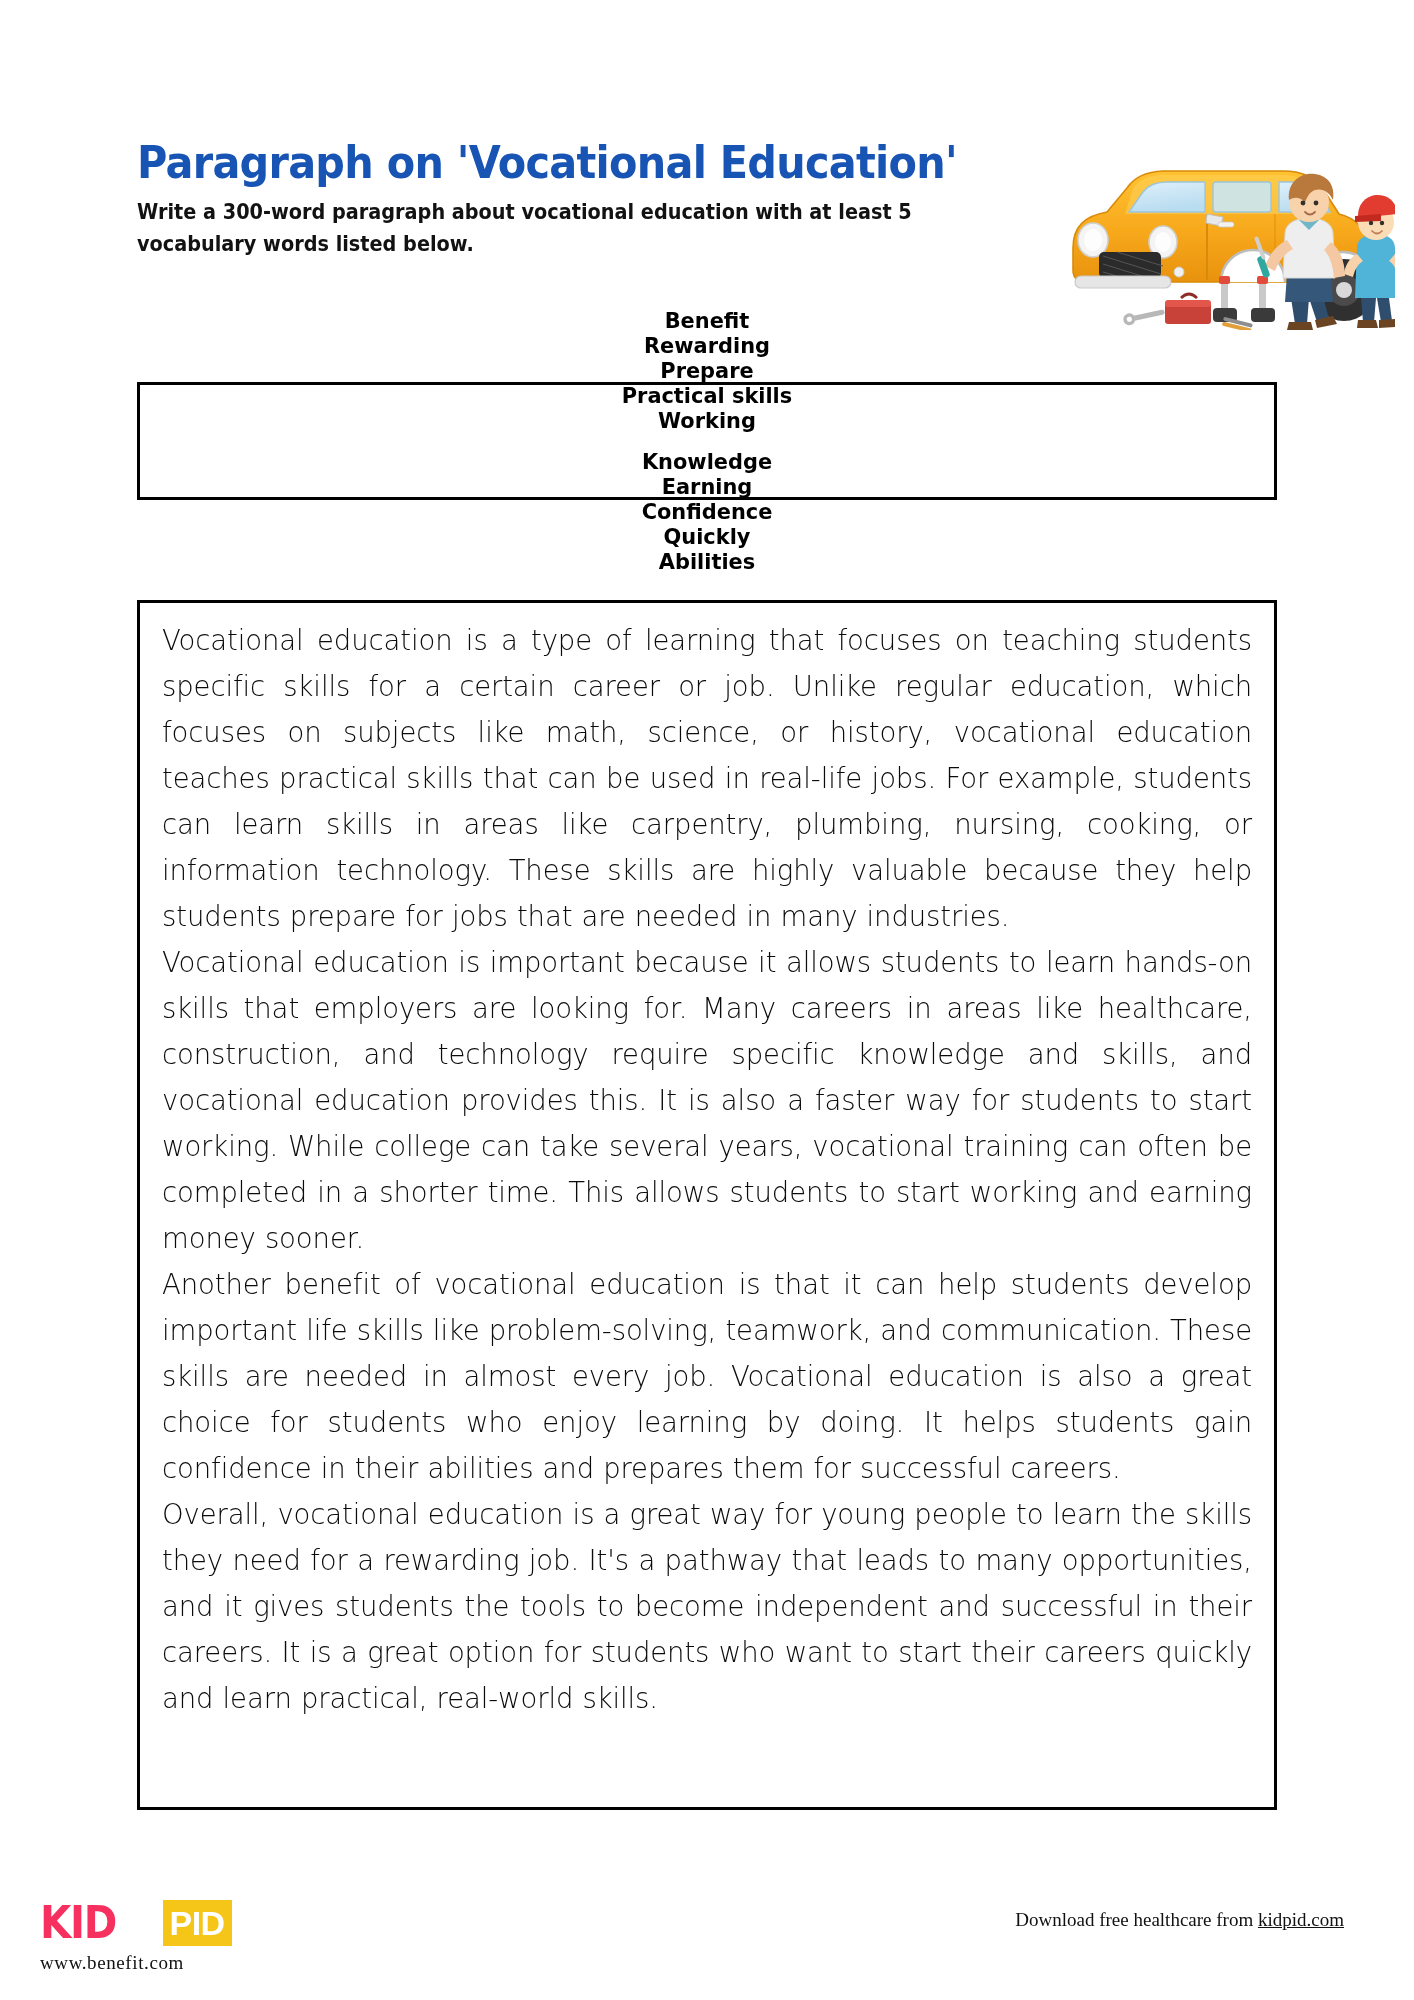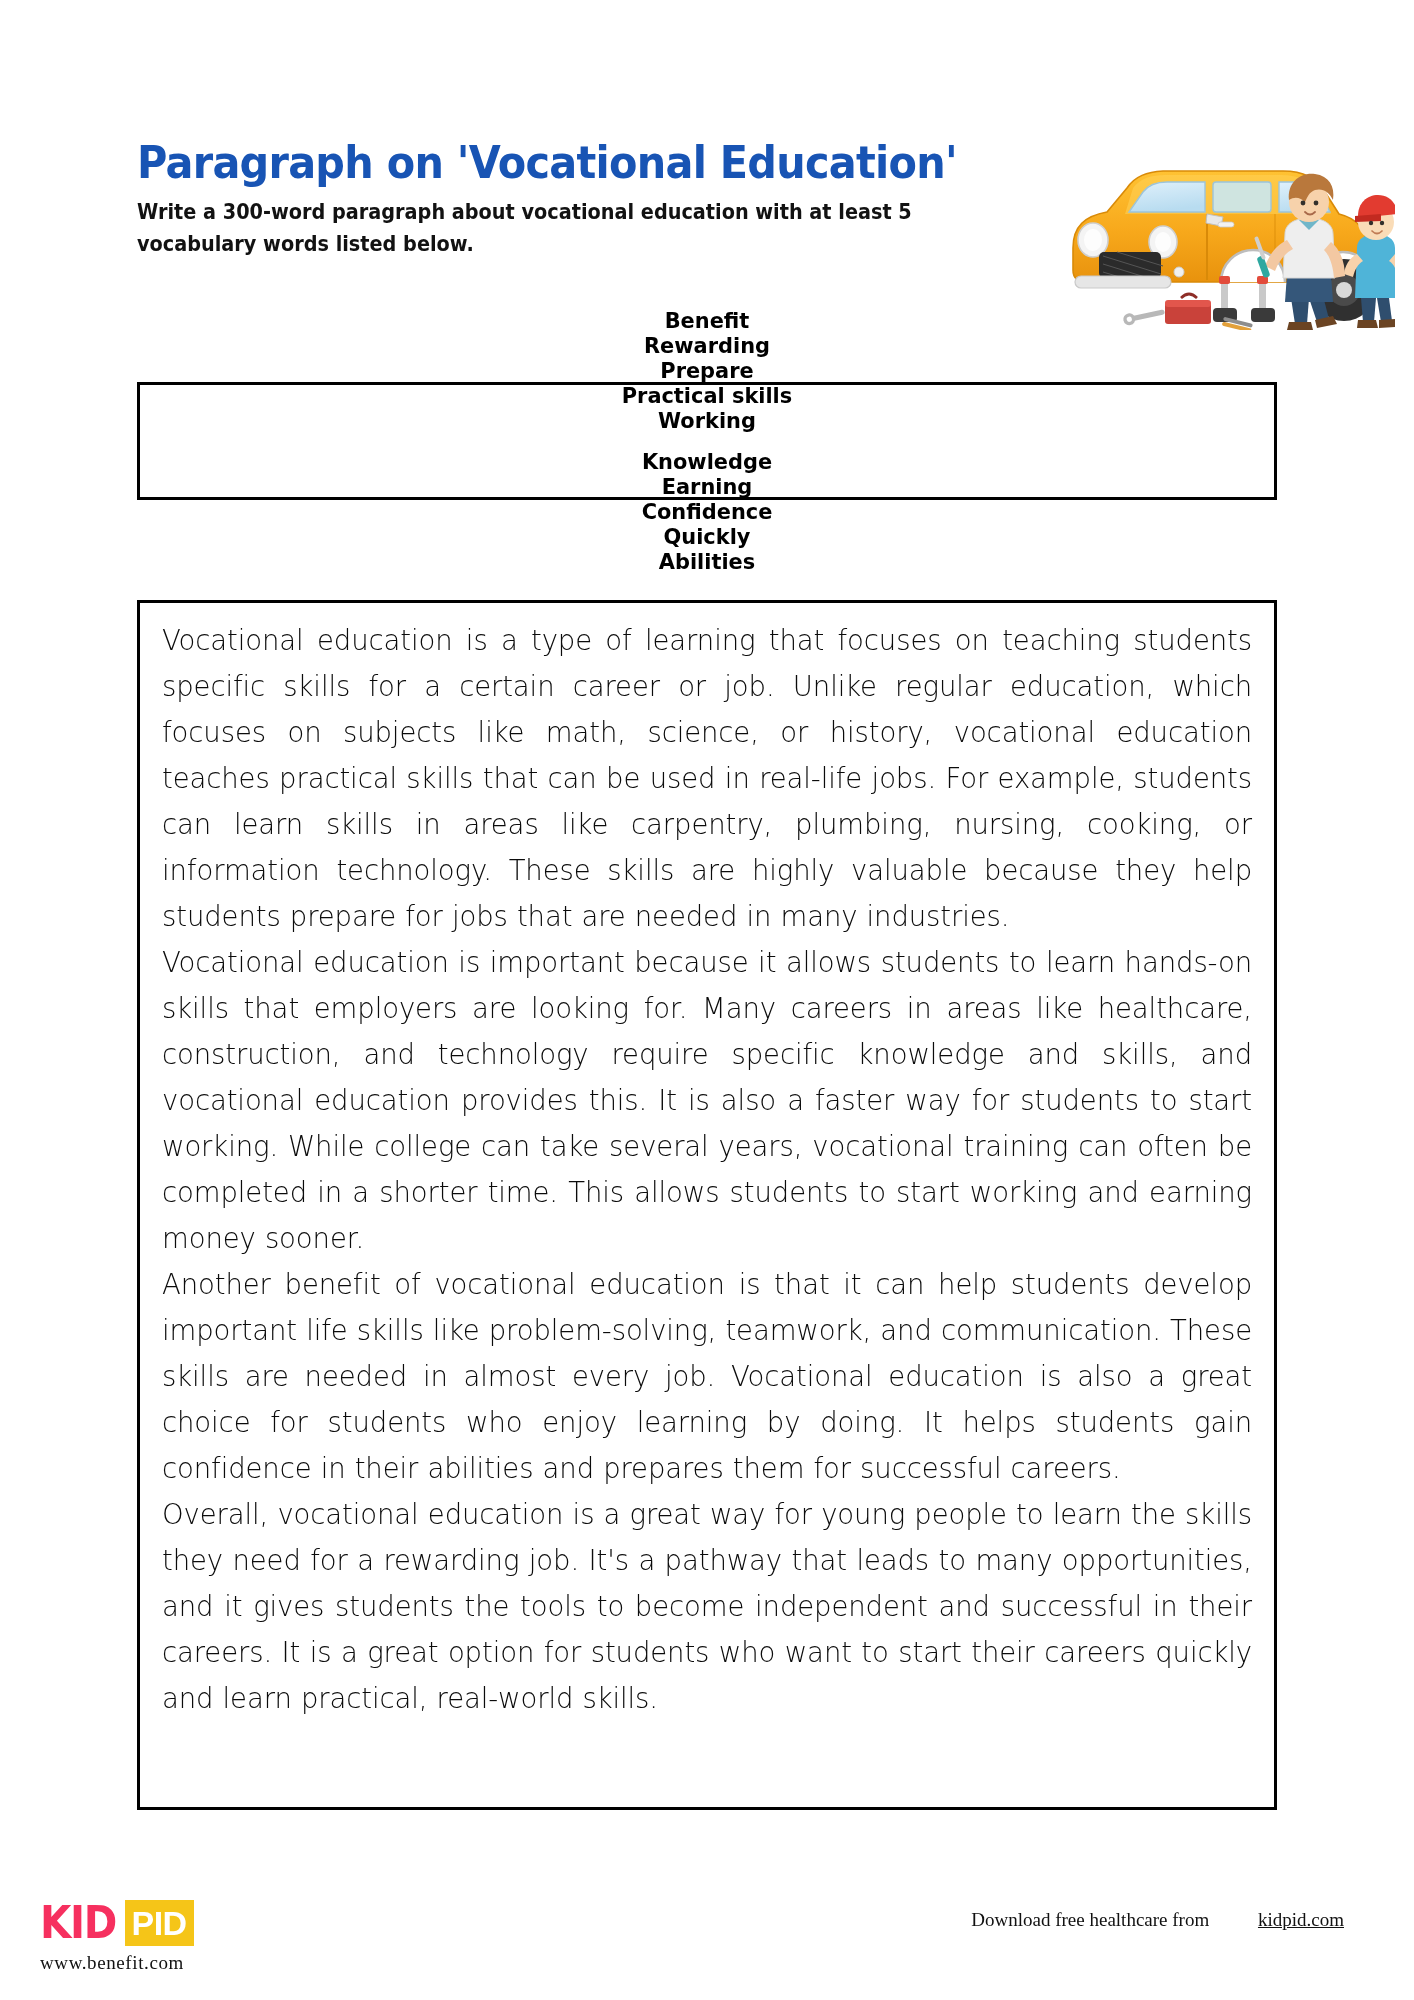--- a/index.html
+++ b/index.html
@@ -133,20 +133,21 @@
   }
   .brand {
     position: absolute;
     left: 40px;
     top: 20px;
   }
   .brand-logo {
     display: flex;
     align-items: stretch;
     height: 46px;
+    gap: 38px;
   }
   .brand-kid {
     font-family: "DejaVu Sans", sans-serif;
     font-weight: bold;
     font-size: 44px;
     line-height: 46px;
     color: #f6305f;
     letter-spacing: -1.5px;
     transform: scaleX(0.92);
     transform-origin: left center;
@@ -174,21 +175,20 @@
     right: 70px;
     top: 22px;
     text-align: right;
     font-family: "Liberation Serif", serif;
     font-size: 19px;
     line-height: 1.9;
     color: #111111;
   }
   .footer-right .link {
     text-decoration: underline;
-    margin-left: 44px;
   }
 </style>
 </head>
 <body>
 
 <div class="page">
 
   <div class="header">
     <h1 class="title">Paragraph on 'Vocational Education'</h1>
     <p class="subtitle">Write a 300-word paragraph about vocational education with at least 5 vocabulary words listed below.</p>

